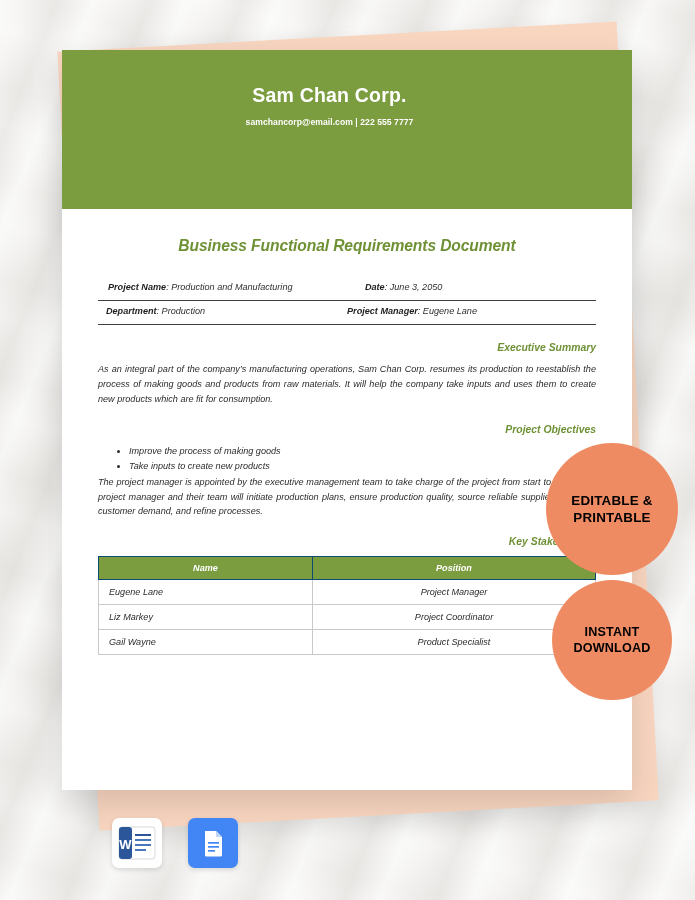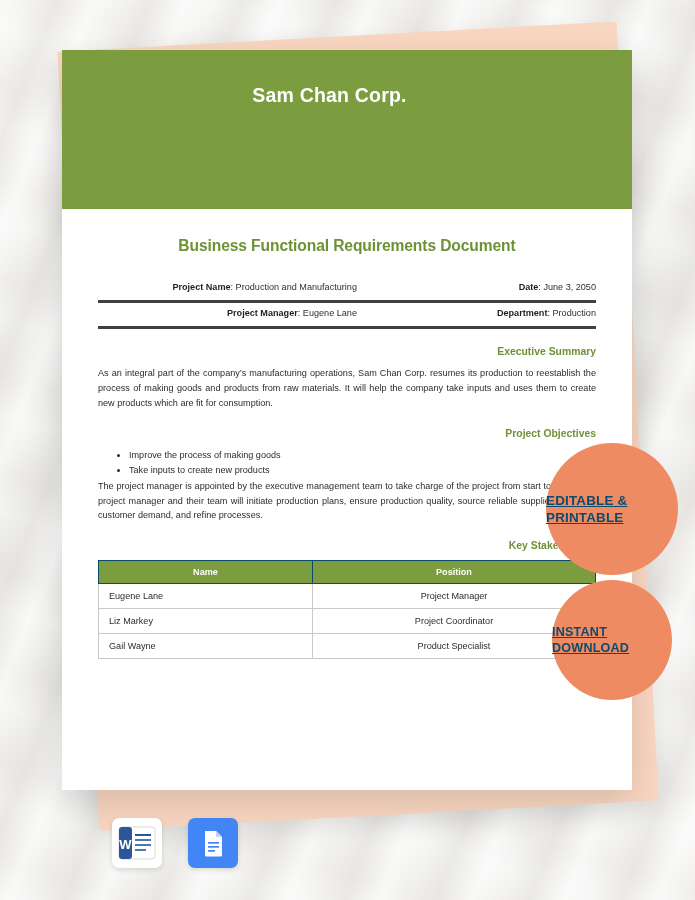--- a/index.html
+++ b/index.html
@@ -55,35 +55,34 @@
     letter-spacing: 0.2px;
     margin: 0 0 9px 0;
   }
   .hdr-line {
     color: #ffffff;
     font-size: 8.6px;
     font-weight: bold;
     line-height: 1.45;
     letter-spacing: 0.05px;
   }
-  #doc-body { padding: 24px 36px 13px 36px; }
+  #doc-body { padding: 24px 36px 13px 36px; font-style: italic; }
   #doc-title {
     color: #6f9136;
     font-size: 15.6px;
     font-weight: bold;
     text-align: center;
     margin: 4px 0 22px 0;
     letter-spacing: -0.1px;
   }
   
   .meta-row {
     display: flex;
-    border-bottom: 3px solid #404040;
+    border-bottom: 1px solid #404040;
     padding: 4px 0 6px 0;
-    text-align: right;
   }
   .meta-row.first { border-top: none; }
   .meta-cell { font-size: 9.1px; color: #2f2f2f; line-height: 1.45; }
   .meta-cell.left { width: 52%; padding-left: 10px; }
   .meta-cell.right { width: 48%; padding-left: 8px; }
   .meta-label { font-weight: bold; color: #1f1f1f; }
   h2.section {
     color: #6f9136;
     font-size: 10.4px;
     font-weight: bold;
@@ -126,29 +125,28 @@
     color: #2c2c2c;
     padding: 7px 10px;
     border: 1px solid #c9c9c9;
   }
   table.stake td.pos { text-align: center; }
   
   .badge {
     position: absolute;
     border-radius: 50%;
     background: #ef8b63;
-    color: #0c4a6e;
-    font-weight: bold;
-    text-align: left;
+    color: #000000;
+    font-weight: bold;
+    text-align: center;
     display: flex;
     align-items: center;
     justify-content: center;
     line-height: 1.28;
     letter-spacing: 0.2px;
-    text-decoration: underline;
   }
   #badge-editable {
     left: 546px; top: 443px;
     width: 132px; height: 132px;
     font-size: 13.4px;
   }
   #badge-instant {
     left: 552px; top: 580px;
     width: 120px; height: 120px;
     font-size: 12.6px;
@@ -176,41 +174,42 @@
 <body>
 
 <div id="stage">
   <div id="bg-texture"></div>
   <div id="peach-sheet"></div>
 
   <div id="doc-page">
 
     <div id="doc-header">
       <div id="company-name">Sam Chan Corp.</div>
+      <div class="hdr-line">samchancorp@email.com | 222 555 7777</div>
     </div>
 
     <div id="doc-body">
 
       <div id="doc-title">Business Functional Requirements Document</div>
 
       <div class="meta-row first">
         <div class="meta-cell left">
           <span class="meta-label">Project Name</span><span>: Production and Manufacturing</span>
         </div>
         <div class="meta-cell right">
           <span class="meta-label">Date</span><span>: June 3, 2050</span>
         </div>
       </div>
 
       <div class="meta-row">
+        <div class="meta-cell right">
+          <span class="meta-label">Department</span><span>: Production</span>
+        </div>
         <div class="meta-cell left">
           <span class="meta-label">Project Manager</span><span>: Eugene Lane</span>
-        </div>
-        <div class="meta-cell right">
-          <span class="meta-label">Department</span><span>: Production</span>
         </div>
       </div>
 
       <h2 class="section">Executive Summary</h2>
       <p class="para">As an integral part of the company’s manufacturing operations, Sam Chan Corp. resumes its production to reestablish the process of making goods and products from raw materials. It will help the company take inputs and uses them to create new products which are fit for consumption.</p>
 
       <h2 class="section">Project Objectives</h2>
       <ul class="bullets">
         <li>Improve the process of making goods</li>
         <li>Take inputs to create new products</li>

